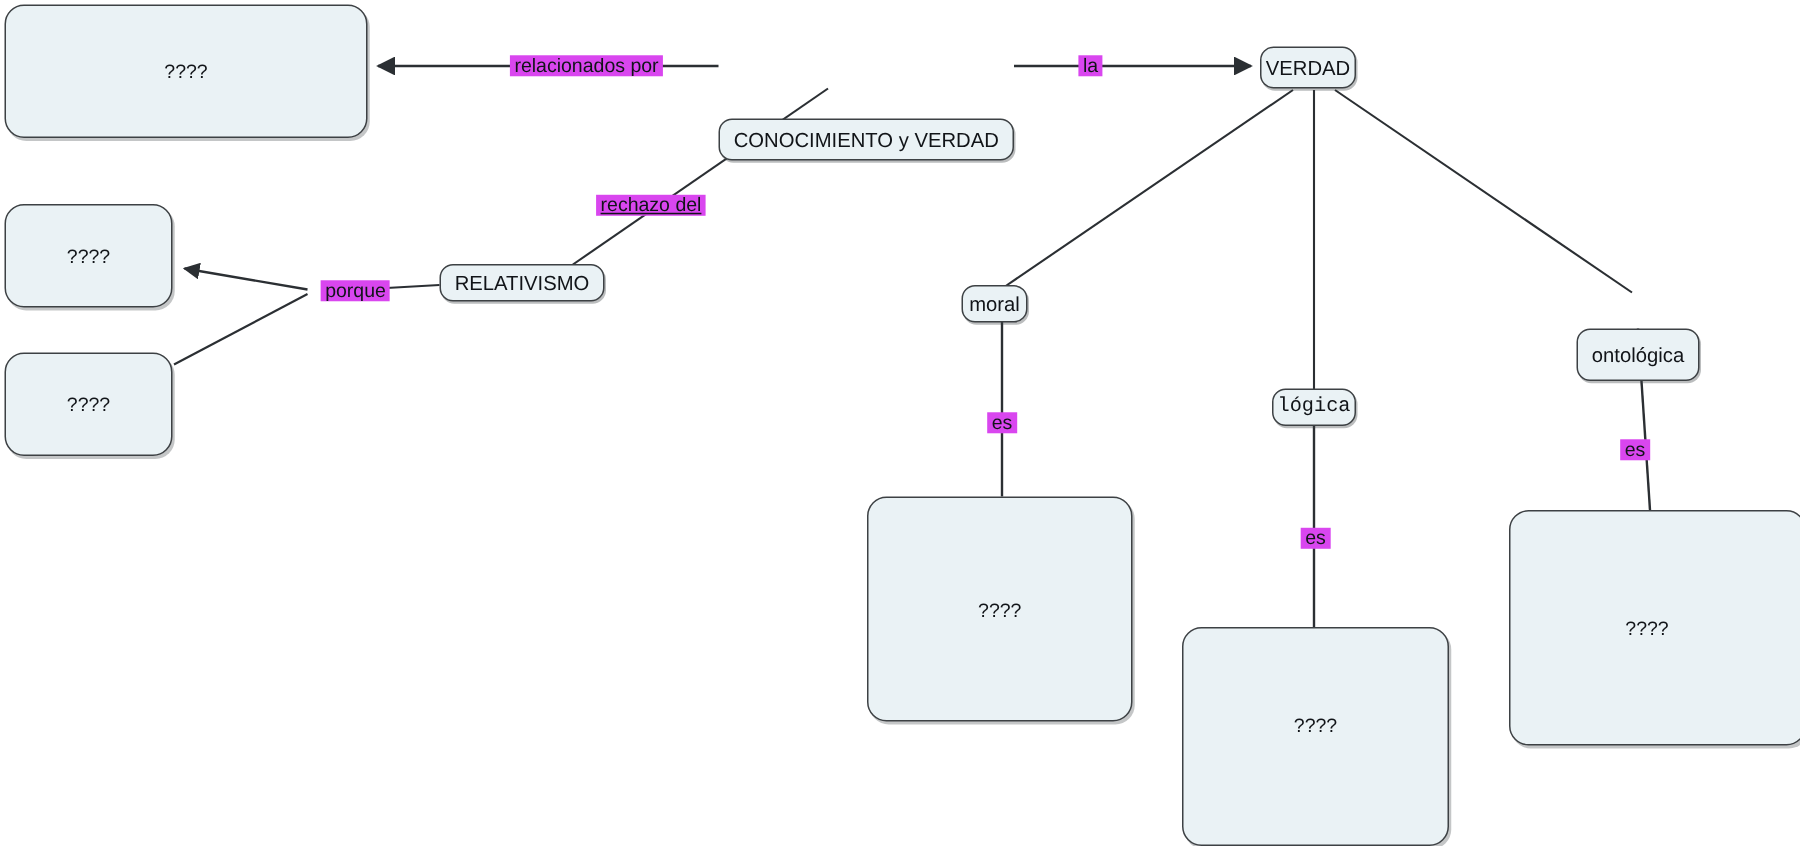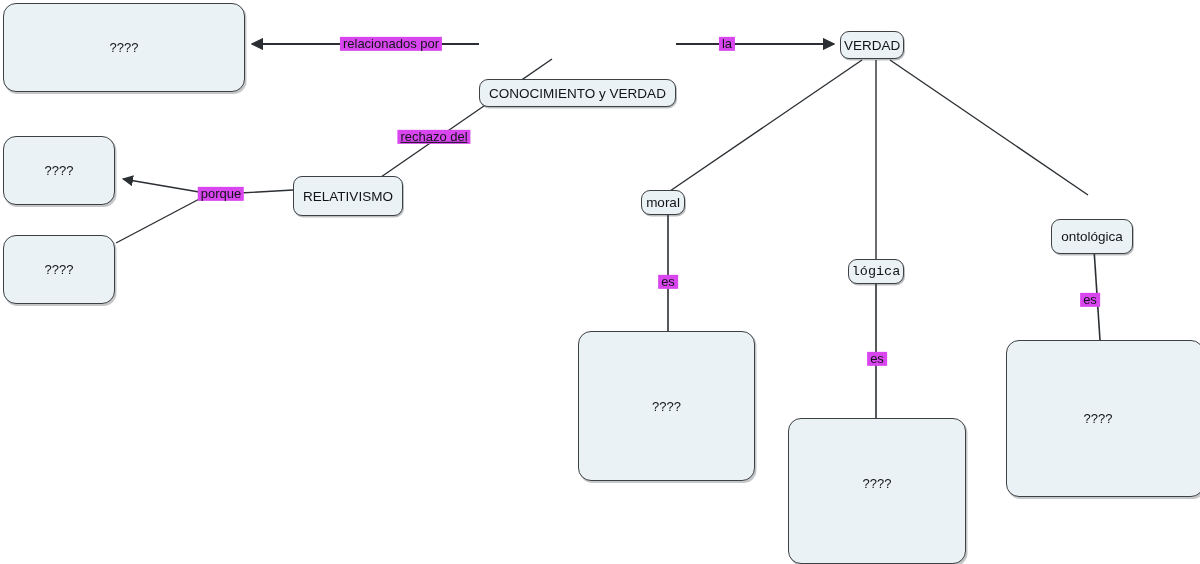--- a/index.html
+++ b/index.html
@@ -97,21 +97,21 @@
   </svg>
 
   <div class="node concept" style="left:479px; top:31px; width:197px; height:28px;margin-top:48px;">
     <span>CONOCIMIENTO y VERDAD</span>
   </div>
 
   <div class="node concept" style="left:840px; top:31px; width:64px; height:28px;">
     <span>VERDAD</span>
   </div>
 
-  <div class="node concept" style="left:293px; top:176px; width:110px; height:40px;">
+  <div class="node concept" style="left:293px; top:176px; width:110px; height:25px;">
     <span>RELATIVISMO</span>
   </div>
 
   <div class="node concept" style="left:641px; top:190px; width:44px; height:25px;">
     <span>moral</span>
   </div>
 
   <div class="node concept" style="left:848px; top:259px; width:56px; height:25px;font-family:Liberation Mono, monospace;">
     <span>lógica</span>
   </div>
@@ -143,21 +143,21 @@
   <div class="node answer" style="left:1006px; top:340px; width:198px; height:157px;">
     <span style="position:relative; left:-7px;">????</span>
   </div>
 
   <div class="link-label" style="left:391px; top:44px;">relacionados por</div>
 
   <div class="link-label" style="left:727px; top:44px;">la</div>
 
   <div class="link-label" style="left:434px; top:137px;text-decoration:underline;">rechazo del</div>
 
-  <div class="link-label" style="left:221px; top:194px;">porque</div>
+  <div class="link-label" style="left:237px; top:194px;">porque</div>
 
   <div class="link-label" style="left:668px; top:282px;">es</div>
 
   <div class="link-label" style="left:877px; top:359px;">es</div>
 
   <div class="link-label" style="left:1090px; top:300px;">es</div>
 
 </div>
 
 </body></html>

